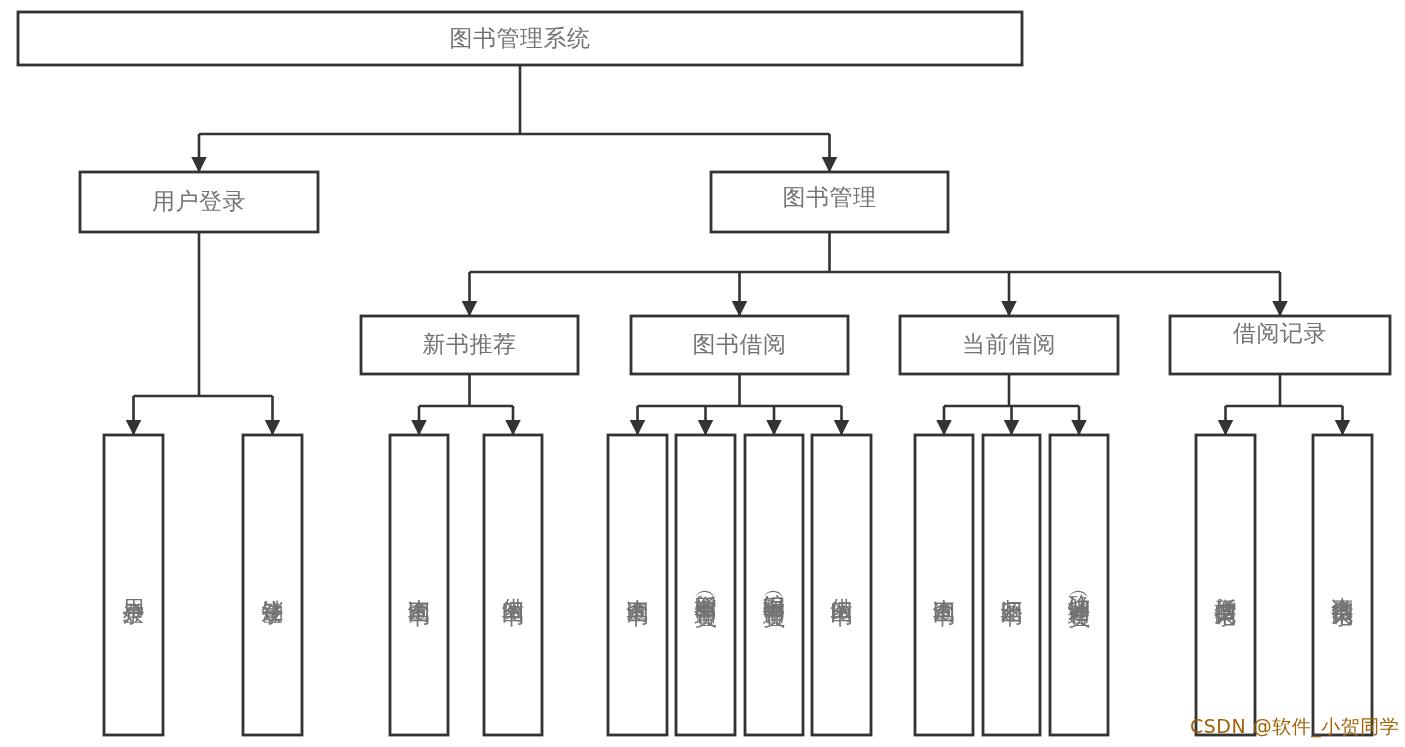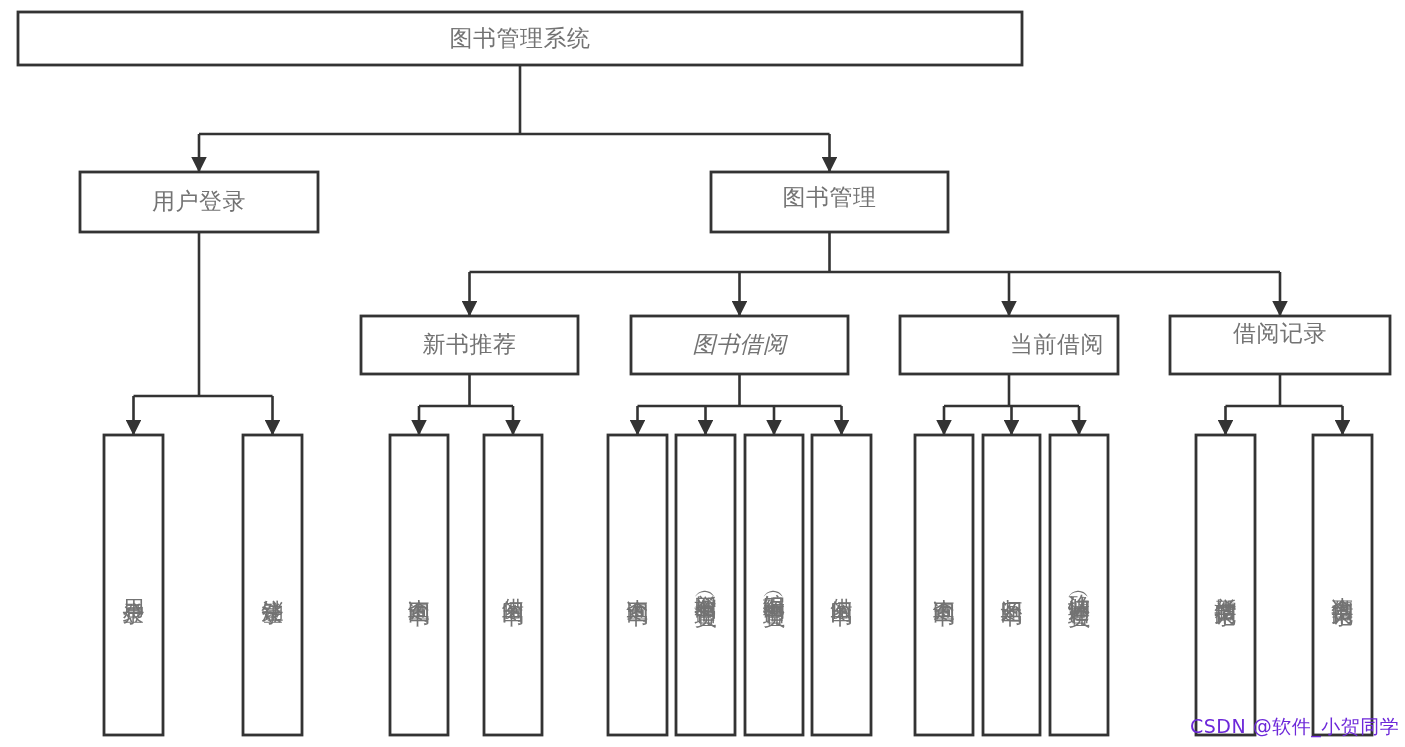--- a/index.html
+++ b/index.html
@@ -39,21 +39,21 @@
   }
   .node-label.vertical {
     writing-mode: vertical-rl;
     text-orientation: upright;
     font-size: 22px;
     letter-spacing: 2px;
     line-height: 1.0;
   }
   .watermark {
     position: absolute;
-    color: #6d28d9;
+    color: #a16207;
     font-size: 19px;
     letter-spacing: 0.5px;
     white-space: nowrap;
     font-family: "DejaVu Sans", "Liberation Sans", sans-serif;
   }
 </style>
 </head>
 <body>
 
 <div id="canvas">
@@ -121,22 +121,22 @@
         <path d="M 1225.5 406 L 1225.5 434" marker-end="url(#arrow)"></path>
         <path d="M 1342.5 406 L 1342.5 434" marker-end="url(#arrow)"></path>
       </g>
   </svg>
 
   <div id="labels">
       <div class="node-label" style="left: 18px; top: 12px; width: 1004px; height: 53px;">图书管理系统</div>
       <div class="node-label" style="left: 80px; top: 172px; width: 238px; height: 60px;">用户登录</div>
       <div class="node-label" style="left: 711px; top: 172px; width: 237px; height: 52px;">图书管理</div>
       <div class="node-label" style="left: 361px; top: 316px; width: 217px; height: 58px;">新书推荐</div>
-      <div class="node-label" style="left: 631px; top: 316px; width: 217px; height: 58px; font-style: italic;">图书借阅</div>
-      <div class="node-label" style="left: 948px; top: 316px; width: 218px; height: 58px;">当前借阅</div>
+      <div class="node-label" style="left: 631px; top: 316px; width: 217px; height: 58px;">图书借阅</div>
+      <div class="node-label" style="left: 900px; top: 316px; width: 218px; height: 58px;">当前借阅</div>
       <div class="node-label" style="left: 1170px; top: 304px; width: 220px; height: 59px;">借阅记录</div>
       <div class="node-label vertical" style="left: 104px; top: 435px; width: 59px; height: 300px;">用户登录</div>
       <div class="node-label vertical" style="left: 243px; top: 435px; width: 59px; height: 300px;">注销登录</div>
       <div class="node-label vertical" style="left: 390px; top: 435px; width: 58px; height: 300px;">查询图书</div>
       <div class="node-label vertical" style="left: 484px; top: 435px; width: 58px; height: 300px;">借阅图书</div>
       <div class="node-label vertical" style="left: 608px; top: 435px; width: 59px; height: 300px;">查询图书</div>
       <div class="node-label vertical" style="left: 676px; top: 435px; width: 59px; height: 300px;">新增图书（管理员）</div>
       <div class="node-label vertical" style="left: 745px; top: 435px; width: 58px; height: 300px;">编辑图书（管理员）</div>
       <div class="node-label vertical" style="left: 812px; top: 435px; width: 59px; height: 300px;">借阅图书</div>
       <div class="node-label vertical" style="left: 915px; top: 435px; width: 58px; height: 300px;">查询图书</div>

